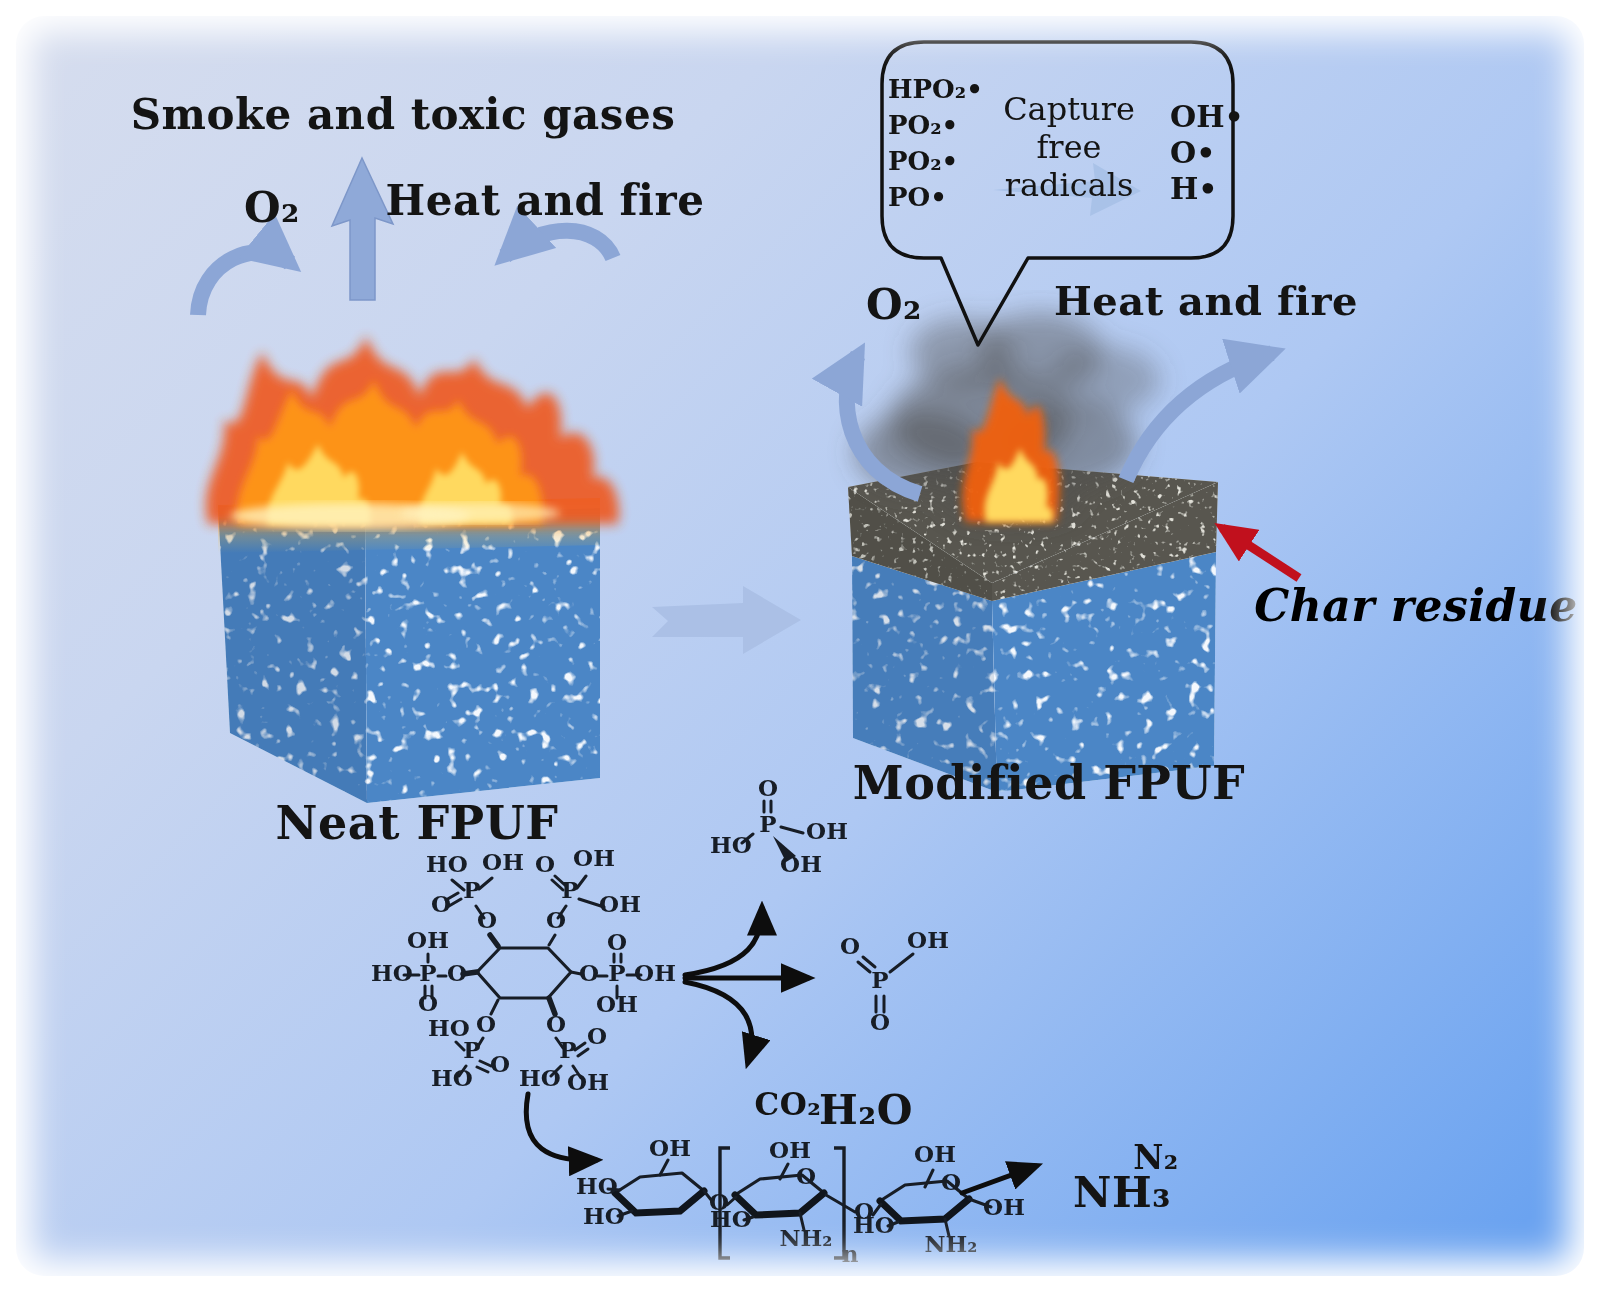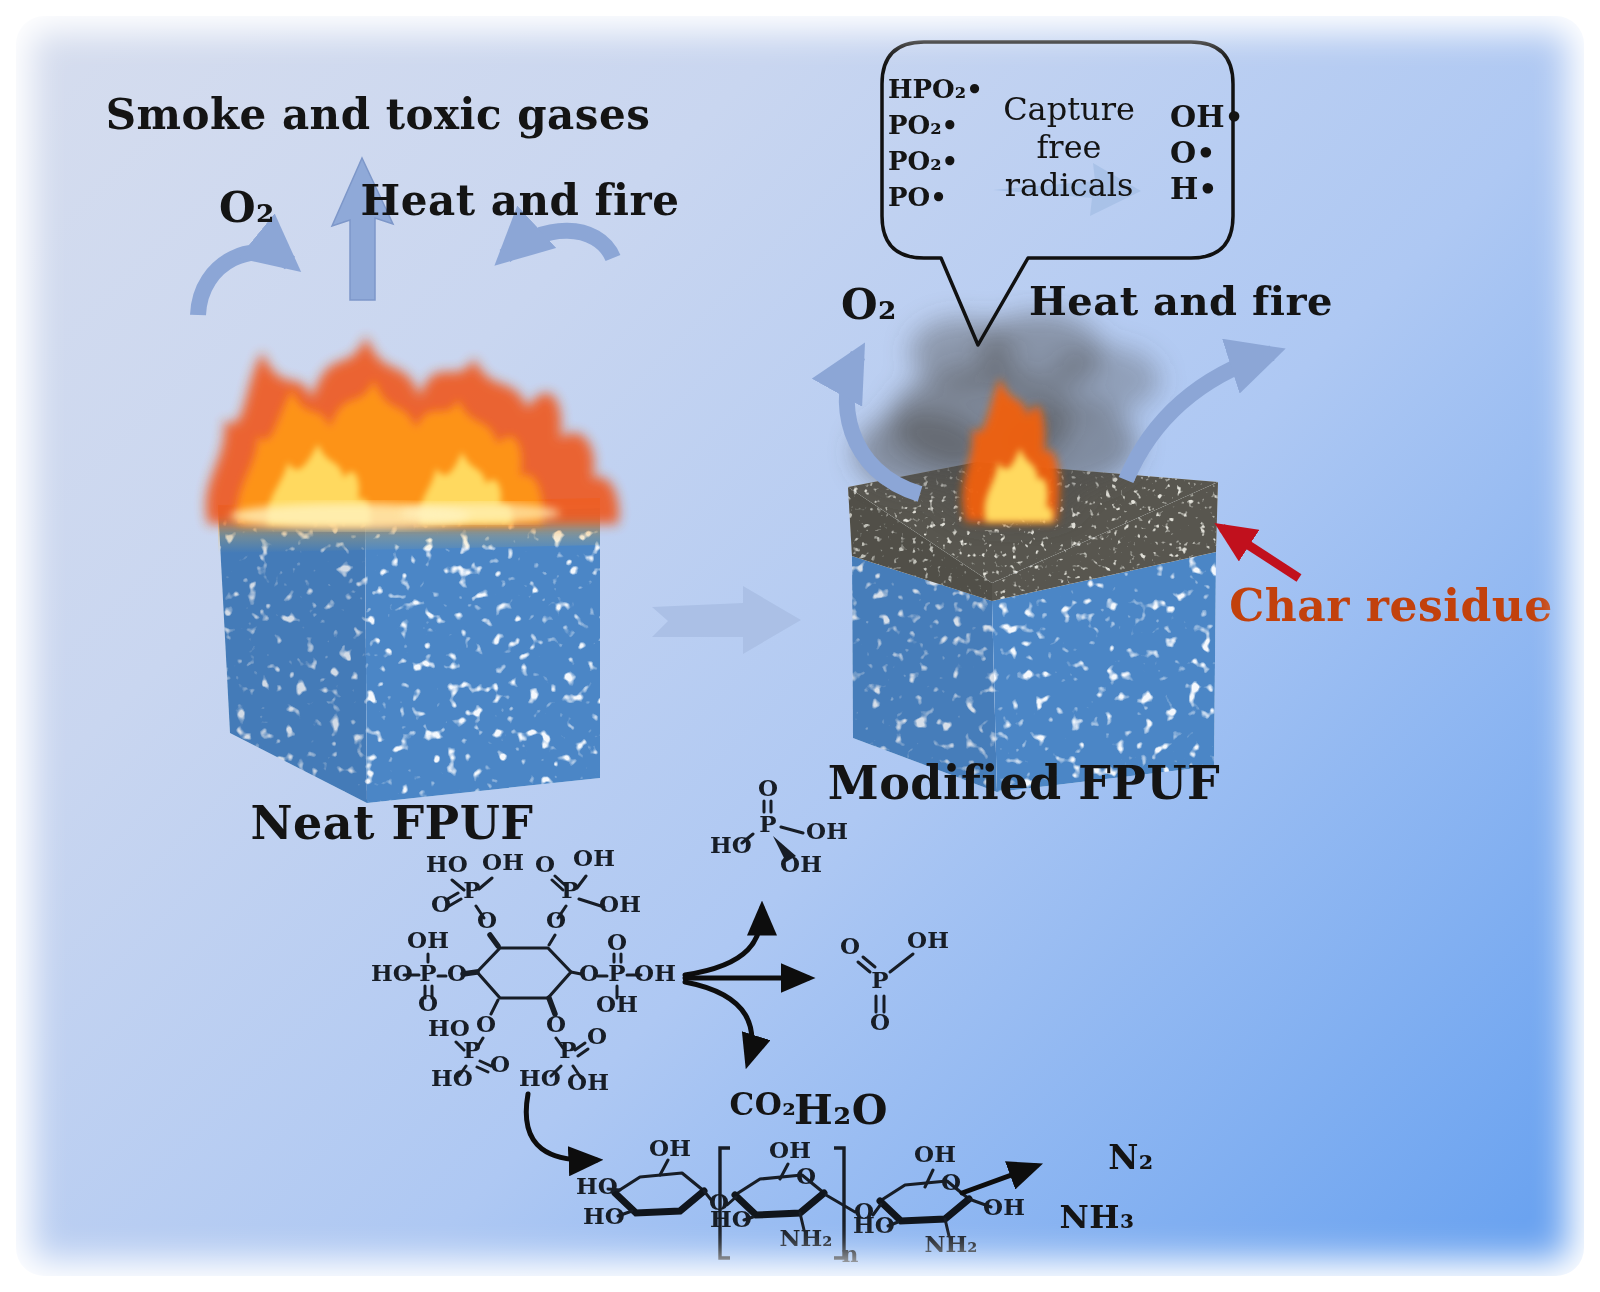--- a/index.html
+++ b/index.html
@@ -4,22 +4,22 @@
 <style>
   html,body{margin:0;padding:0;background:#ffffff;}
   .canvas{position:relative;width:1600px;height:1292px;background:#ffffff;overflow:hidden;
           font-family:"DejaVu Serif","Liberation Serif",serif;}
   .bg{position:absolute;inset:16px;border-radius:28px;
       background:linear-gradient(135deg,#d6ddee 0%,#c9d6f0 28%,#aec8f3 58%,#6ba3f0 96%);}
   .vignette{position:absolute;inset:10px;border-radius:30px;pointer-events:none;
       box-shadow:inset 0 0 34px 22px #ffffff;}
   svg.scene{position:absolute;left:0;top:0;}
   .lbl{position:absolute;transform:translateX(-50%);white-space:nowrap;font-weight:bold;
-       color:#141414;letter-spacing:.5px;}
-  .red{color:#c2410c;}
+       color:#141414;letter-spacing:.5px;margin-left:25px;}
+  .red{color:#000000;font-style:italic;}
   .bubble-col{position:absolute;font-weight:bold;color:#141414;}
   .bubble-col div{height:36px;}
   .bubble-cap{position:absolute;left:975px;top:90px;width:188px;text-align:center;
        font-weight:normal;font-size:32px;line-height:38px;color:#141414;}
   
   g.chem text{font-family:"DejaVu Serif","Liberation Serif",serif;font-weight:bold;
        fill:#171d26;font-size:23px;text-anchor:middle;}
   .bond{stroke:#171d26;stroke-width:3;fill:none;stroke-linecap:round;}
   .bondw{stroke:#171d26;stroke-width:5.5;fill:none;stroke-linecap:round;}
   .ring{stroke:#171d26;stroke-width:3.2;fill:none;stroke-linejoin:round;}
@@ -237,21 +237,21 @@
   <div class="lbl" style="left:378px;top:90px;font-size:42px">Smoke and toxic gases</div>
   <div class="lbl" style="left:247px;top:183px;font-size:42px">O₂</div>
   <div class="lbl" style="left:520px;top:176px;font-size:42px">Heat and fire</div>
   <div class="lbl" style="left:869px;top:280px;font-size:42px">O₂</div>
   <div class="lbl" style="left:1181px;top:277px;font-size:40px">Heat and fire</div>
   <div class="lbl red" style="left:1391px;top:580px;font-size:44px">Char residue</div>
   <div class="lbl" style="left:392px;top:796px;font-size:46px">Neat FPUF</div>
   <div class="lbl" style="left:1024px;top:756px;font-size:46px">Modified FPUF</div>
   <div class="lbl" style="left:763px;top:1086px;font-size:31px">CO₂</div>
   <div class="lbl" style="left:841px;top:1086px;font-size:41px">H₂O</div>
-  <div class="lbl" style="left:1097px;top:1198px;font-size:32px">NH₃</div>
+  <div class="lbl" style="left:1097px;top:1168px;font-size:42px">NH₃</div>
   <div class="lbl" style="left:1131px;top:1138px;font-size:33px">N₂</div>
 
   <div class="bubble-col" style="left:888px;top:74px;font-size:26px">
     <div>HPO₂•</div>
     <div>PO₂•</div>
     <div>PO₂•</div>
     <div>PO•</div>
   </div>
   <div class="bubble-cap">
     <div>Capture</div>

